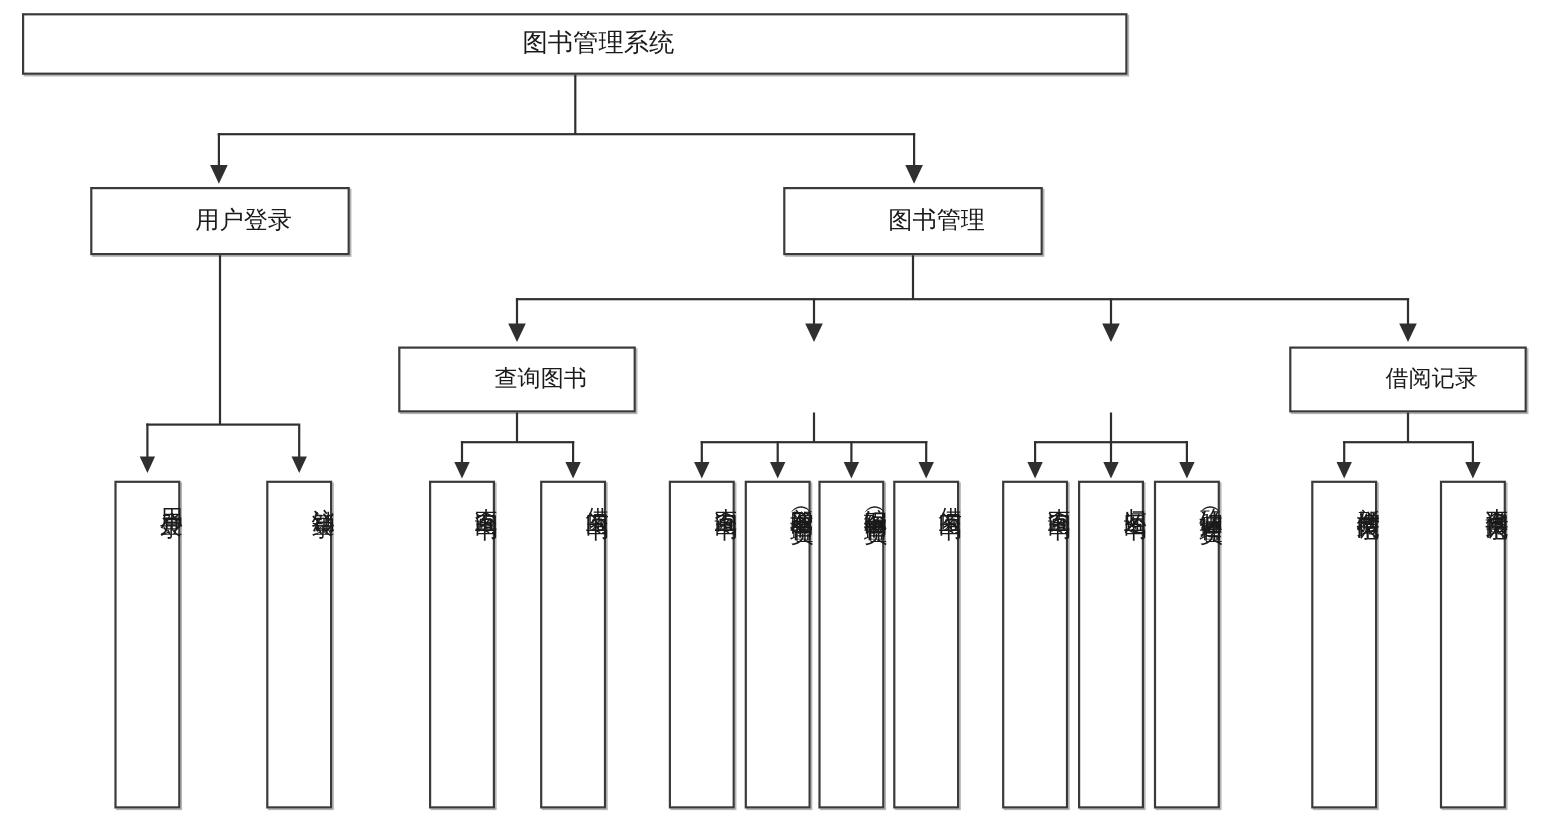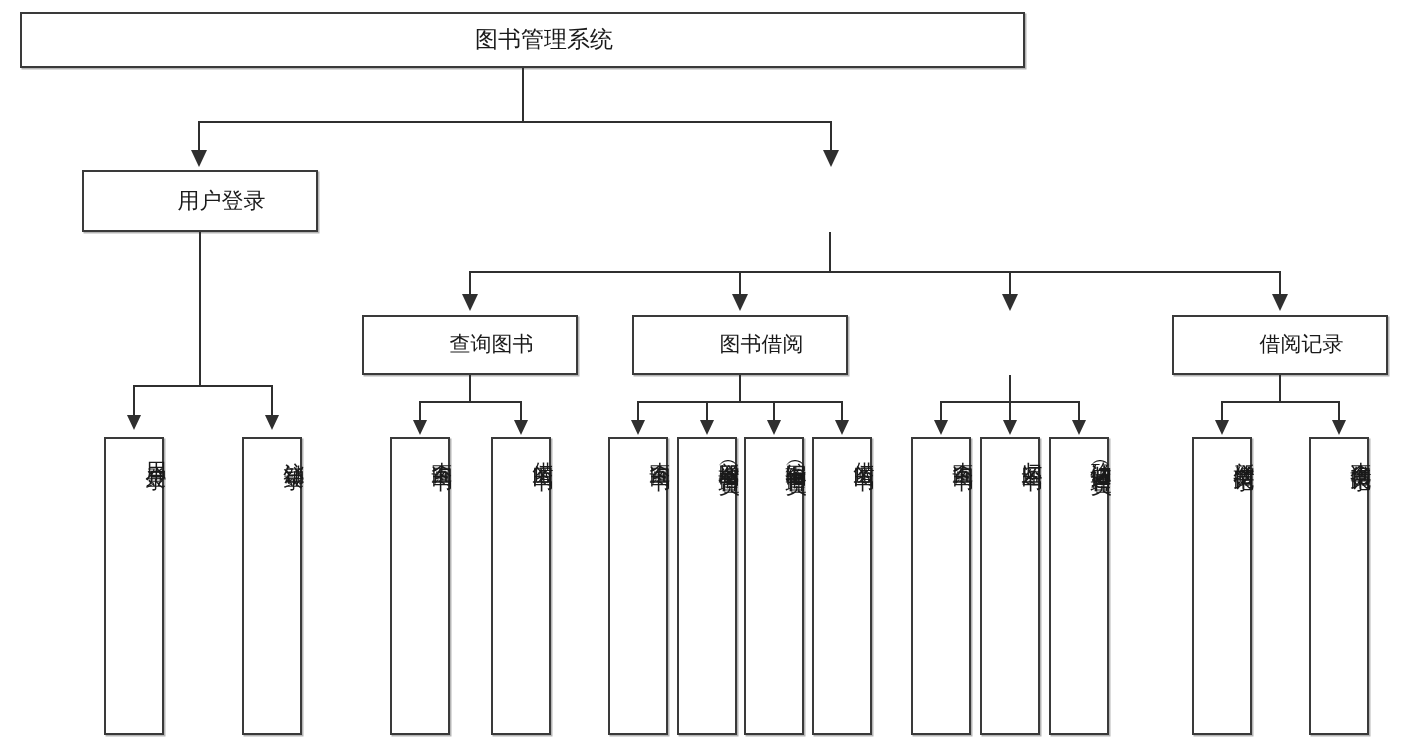--- a/index.html
+++ b/index.html
@@ -109,20 +109,23 @@
   <div class="edge v" style="left:198px; top:121px; width:2px; height:32px;"></div>
   <div class="arrow" style="left:191px; top:150px;"></div>
 
   <div class="edge v" style="left:830px; top:121px; width:2px; height:32px;"></div>
   <div class="arrow" style="left:823px; top:150px;"></div>
 
   <div class="node lvl2" style="left:82px; top:170px; width:236px; height:62px;">
     <span>用户登录</span>
   </div>
 
+  <div class="node lvl2" style="left:712px; top:170px; width:236px; height:62px;">
+    <span>图书管理</span>
+  </div>
 
   <div class="edge v" style="left:199px; top:232px; width:2px; height:154px;"></div>
   <div class="edge h" style="left:133px; top:385px; width:138px; height:2px;"></div>
   <div class="edge v" style="left:133px; top:385px; width:2px; height:33px;"></div>
   <div class="arrow sm" style="left:127px; top:415px;"></div>
   <div class="edge v" style="left:271px; top:385px; width:2px; height:33px;"></div>
   <div class="arrow sm" style="left:265px; top:415px;"></div>
 
   <div class="edge v" style="left:829px; top:232px; width:2px; height:40px;"></div>
   <div class="edge h" style="left:469px; top:271px; width:812px; height:2px;"></div>
@@ -131,23 +134,20 @@
   <div class="edge v" style="left:739px; top:271px; width:2px; height:26px;"></div>
   <div class="arrow" style="left:732px; top:294px;"></div>
   <div class="edge v" style="left:1009px; top:271px; width:2px; height:26px;"></div>
   <div class="arrow" style="left:1002px; top:294px;"></div>
   <div class="edge v" style="left:1279px; top:271px; width:2px; height:26px;"></div>
   <div class="arrow" style="left:1272px; top:294px;"></div>
 
   <div class="node lvl3" style="left:362px; top:315px; width:216px; height:60px;">
     <span>查询图书</span>
   </div>
-  <div class="node lvl3" style="left:632px; top:315px; width:216px; height:60px;">
-    <span>图书借阅</span>
-  </div>
   <div class="node lvl3" style="left:1172px; top:315px; width:216px; height:60px;">
     <span>借阅记录</span>
   </div>
 
   <div class="edge v" style="left:469px; top:375px; width:2px; height:27px;"></div>
   <div class="edge h" style="left:419px; top:401px; width:103px; height:2px;"></div>
   <div class="edge v" style="left:419px; top:401px; width:2px; height:22px;"></div>
   <div class="arrow sm" style="left:413px; top:420px;"></div>
   <div class="edge v" style="left:520px; top:401px; width:2px; height:22px;"></div>
   <div class="arrow sm" style="left:514px; top:420px;"></div>

